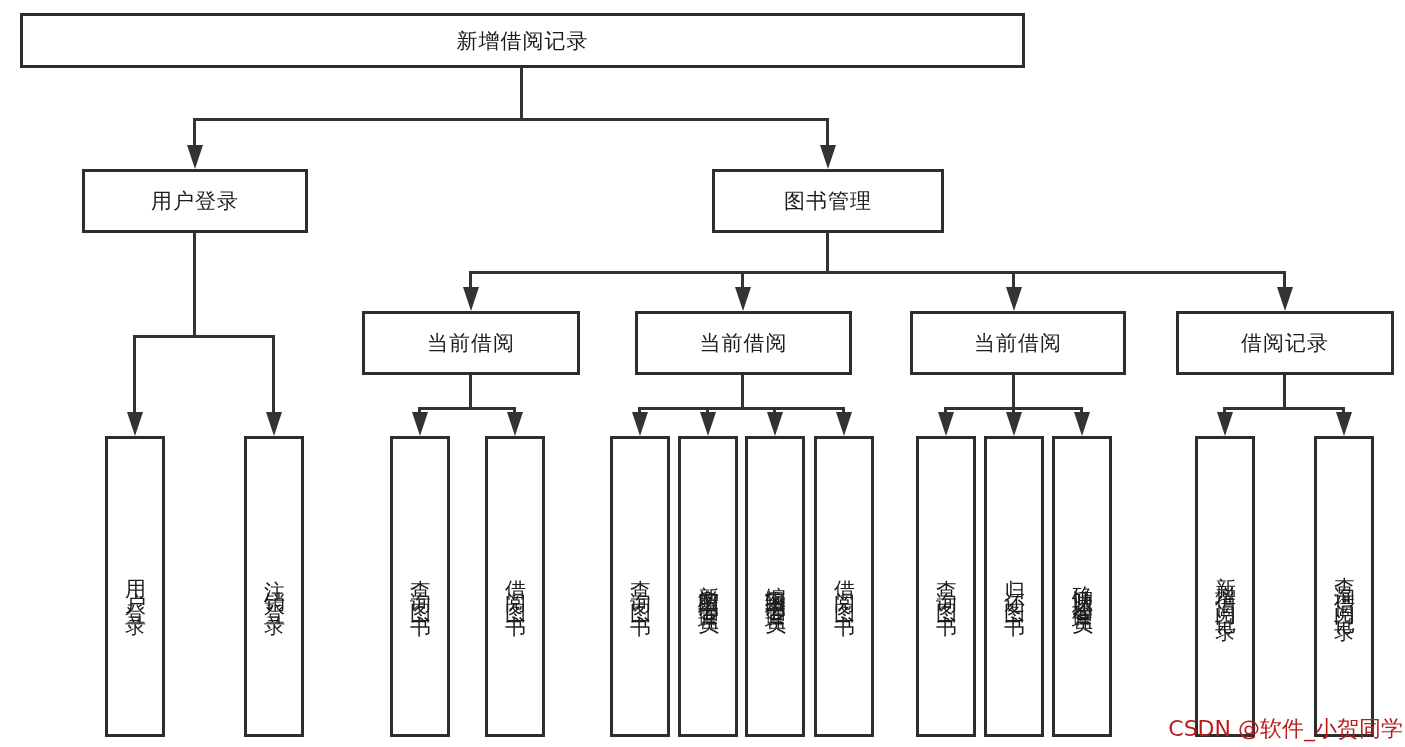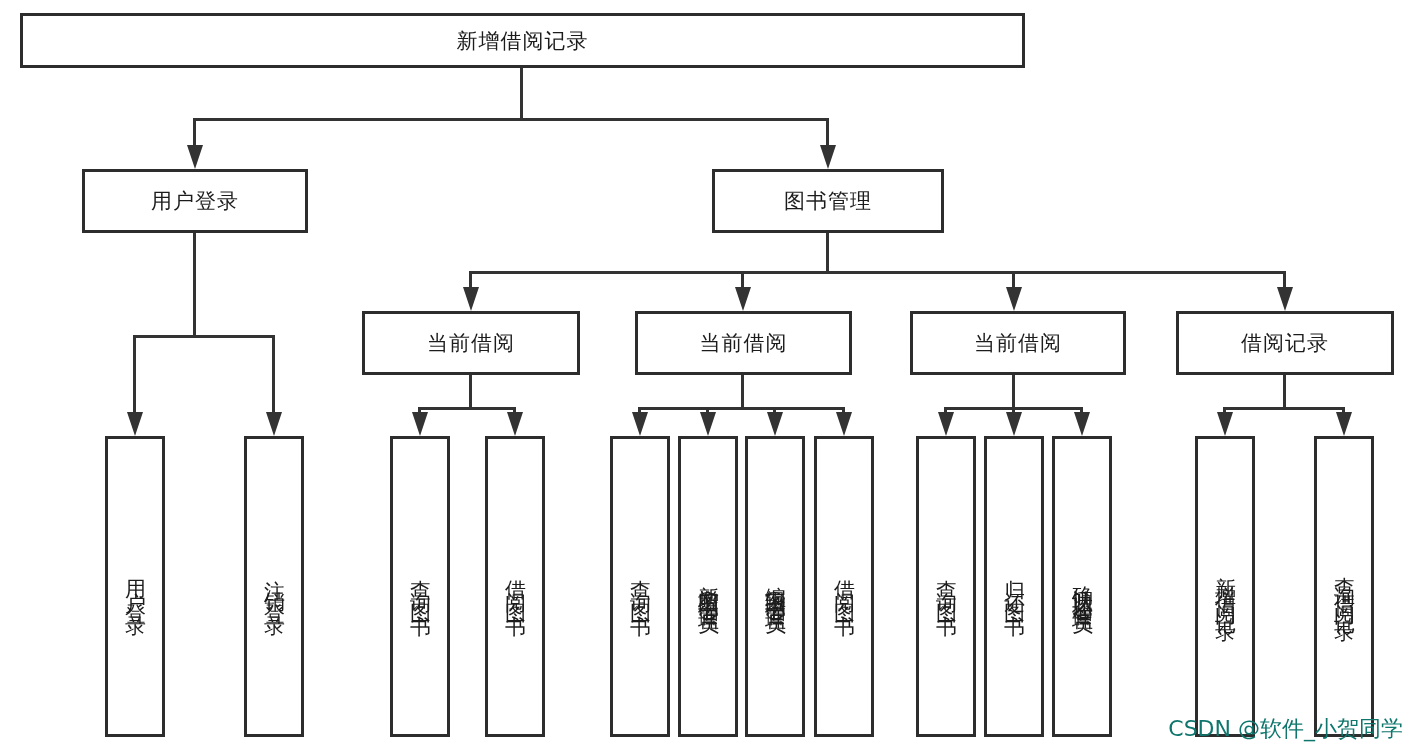--- a/index.html
+++ b/index.html
@@ -23,21 +23,21 @@
   .s9 { letter-spacing:4px; }
   .vline { position:absolute; width:3px; background:#333333; z-index:1; }
   .hline { position:absolute; height:3px; background:#333333; z-index:1; }
   .arrow {
     position:absolute; width:0; height:0; z-index:1;
     border-left:8px solid transparent; border-right:8px solid transparent;
     border-top:24px solid #333333;
   }
   .watermark {
     position:absolute; top:714px; right:2px; z-index:5;
-    font-size:22px; color:#0f766e; white-space:nowrap;text-align:right;
+    font-size:22px; color:#b91c1c; white-space:nowrap;text-align:right;
   }
 </style>
 </head>
 <body>
 
 <div class="canvas">
 
   <div class="node" style="left:20px; top:13px; width:1005px; height:55px;">
     <span>新增借阅记录</span>
   </div>

